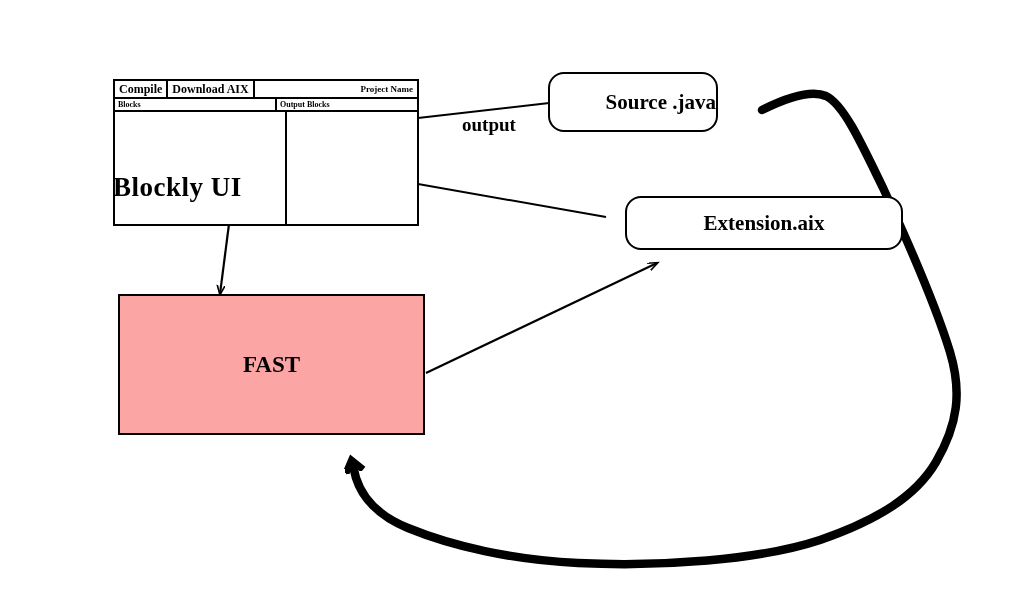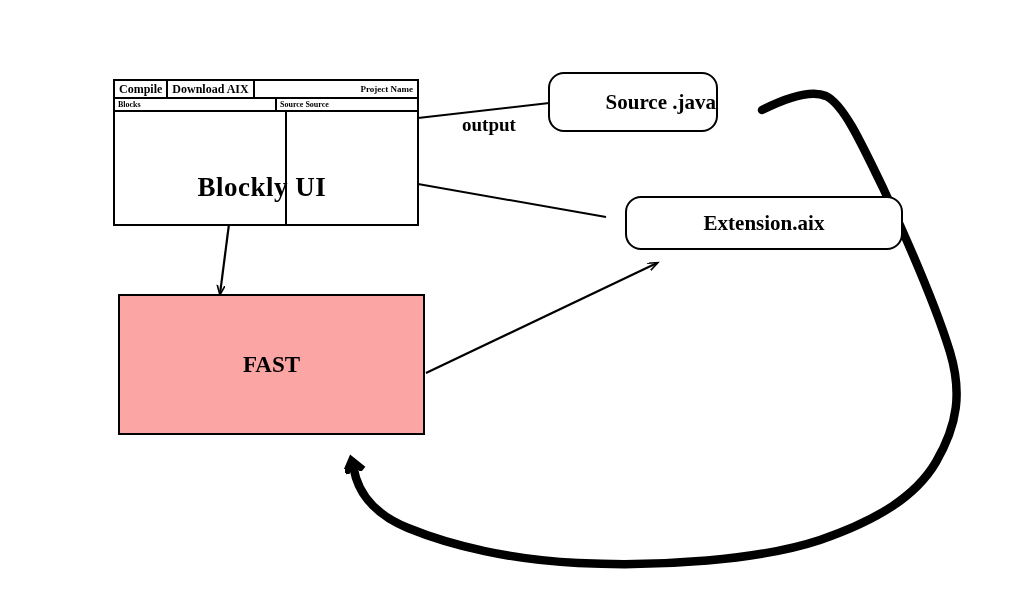--- a/index.html
+++ b/index.html
@@ -108,21 +108,20 @@
     box-sizing: border-box;
   }
   .body-right {
     flex: 1;
   }
   .ui-caption {
     position: absolute;
     left: 113px;
     top: 172px;
     width: 306px;
-    text-align: center;
     font-size: 27px;
     font-weight: bold;
     letter-spacing: 0.5px;
     z-index: 5;
     padding-right: 8px;
     box-sizing: border-box;
   }
 
   
   .rect-node {
@@ -235,21 +234,21 @@
 
   <div class="ui-window">
     <div class="ui-toolbar">
       <div class="tb-btn">Compile</div>
       <div class="tb-btn">Download AIX</div>
       <div class="tb-spacer"></div>
       <div class="tb-title">Project Name</div>
     </div>
     <div class="ui-headers">
       <div class="hdr-left">Blocks</div>
-      <div class="hdr-right">Source Source</div>
+      <div class="hdr-right">Output Blocks</div>
     </div>
     <div class="ui-body">
       <div class="body-left"></div>
       <div class="body-right"></div>
     </div>
   </div>
   <div class="ui-caption">Blockly UI</div>
 
   <div class="rect-node" id="node-fast">
     <span>FAST</span>

